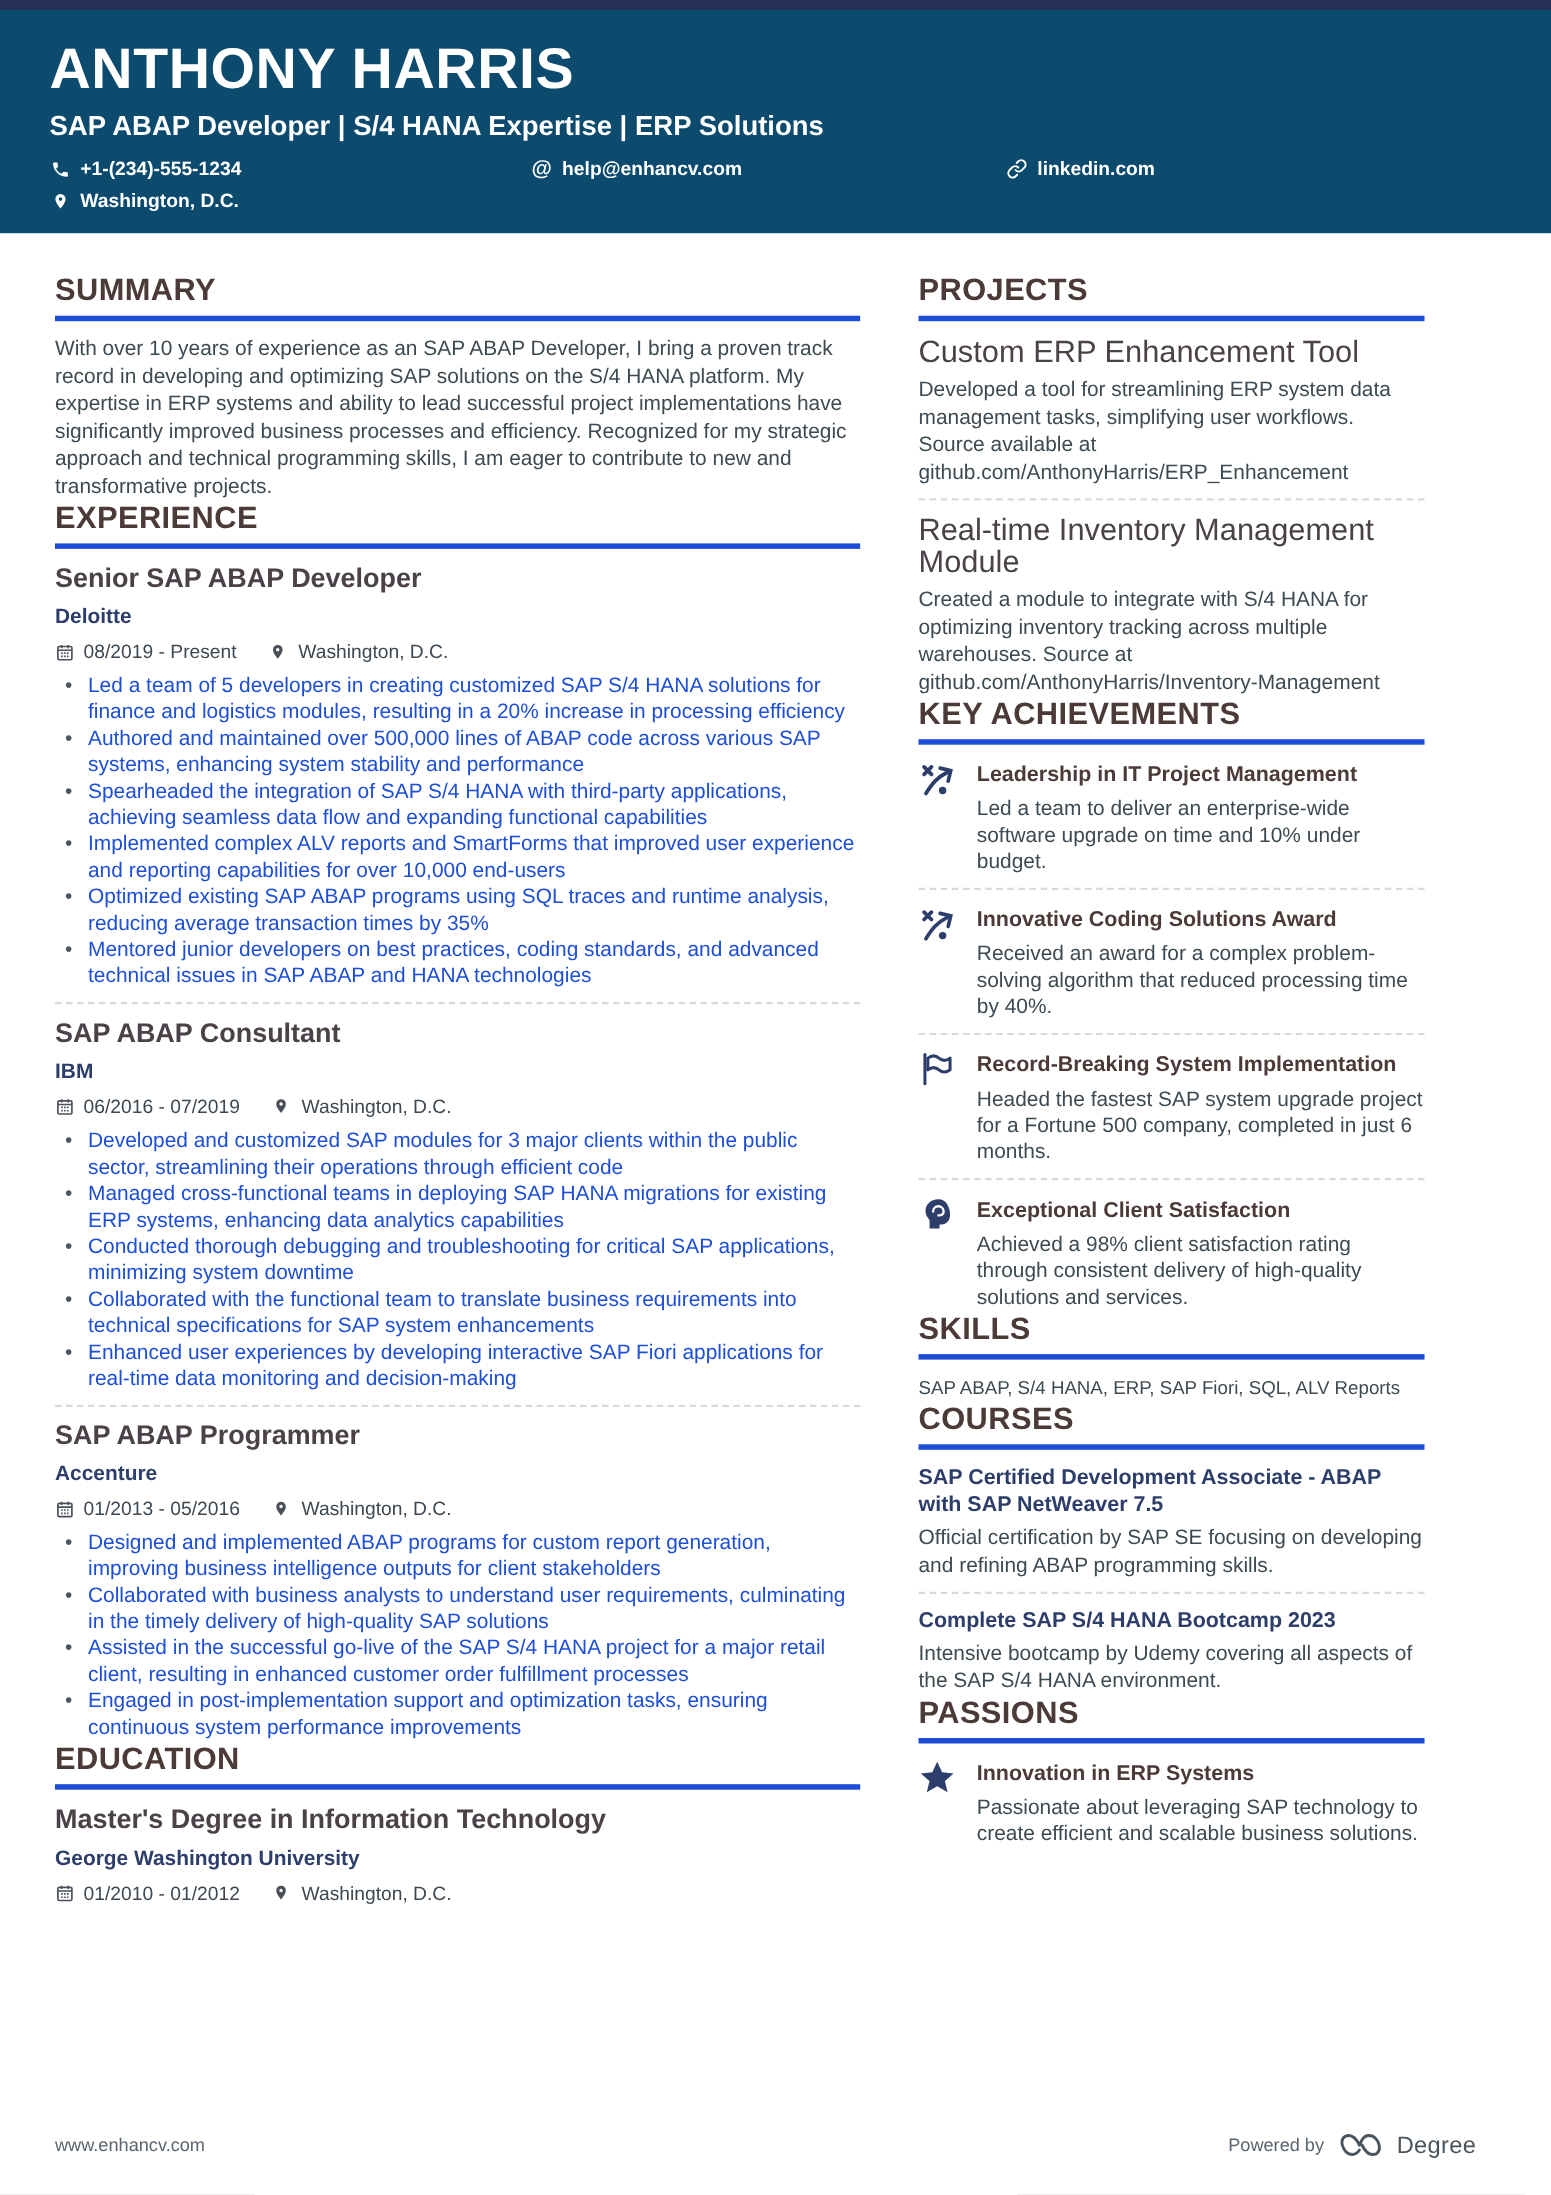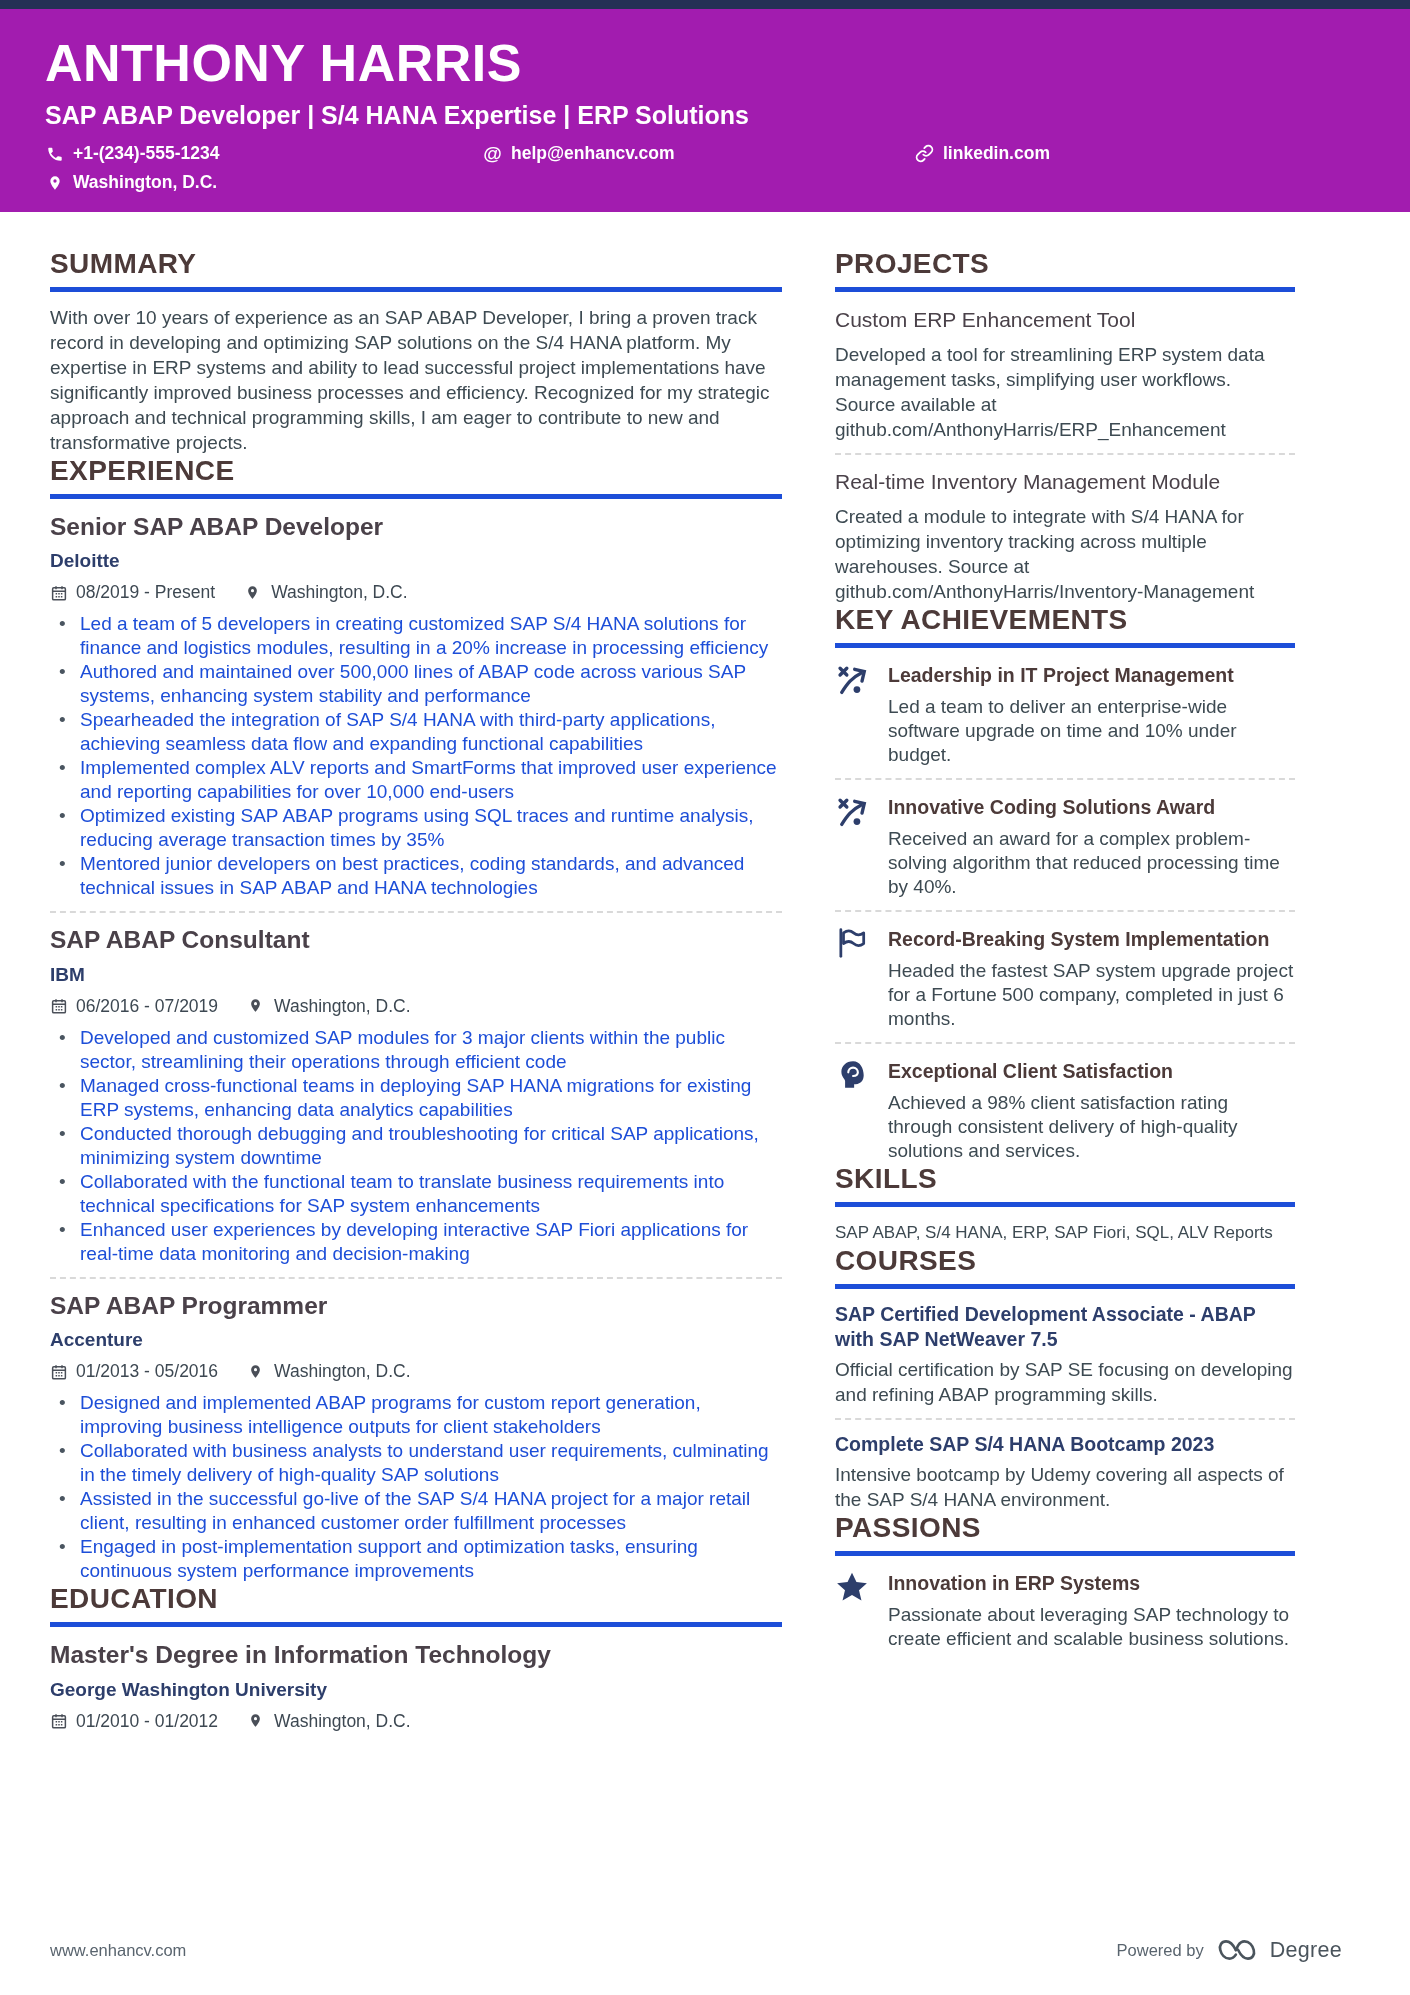--- a/index.html
+++ b/index.html
@@ -4,21 +4,21 @@
 <style>
   * { box-sizing: border-box; }
   html, body { margin: 0; padding: 0; background: #e8e8e8; }
   .page {
     width: 1410px; height: 1995px; background: #ffffff; position: relative;
     overflow: hidden; font-family: "Liberation Sans", sans-serif; margin: 0 auto;
   }
 
   
   .hdr {
-    height: 212px; background: #a21caf; border-top: 9px solid #243055;
+    height: 212px; background: #0c4a6e; border-top: 9px solid #243055;
     color: #fff; padding: 28px 45px 0 45px;
   }
   .hdr-name {
     font-size: 52px; font-weight: bold; letter-spacing: 0.5px; line-height: 1.02; margin: 0;
   }
   .hdr-headline { font-size: 25px; font-weight: bold; margin-top: 11px; }
   .hdr-contact { display: flex; margin-top: 13px; font-size: 17.5px; font-weight: bold; align-items: center; }
   .hdr-contact.row2 { margin-top: 8px; }
   .c-item { display: flex; align-items: center; gap: 9px; }
   .c-item.w1 { width: 438px; }
@@ -47,21 +47,21 @@
   .meta .m-ic { display: inline-flex; width: 18px; height: 18px; margin-right: 8px; color: #4a4f58; flex: none; }
   .meta .m-gap { width: 30px; flex: none; }
   ul.bullets { margin: 9px 0 0 0; padding: 0; list-style: none; }
   ul.bullets li {
     position: relative; padding-left: 30px; font-size: 19px; line-height: 24px; color: #1d4ed8;
   }
   ul.bullets li::before { content: "•"; position: absolute; left: 9px; top: 0; color: #4a5560; }
   .dsep { border-top: 2px dashed #d9d9d9; height: 0; margin: 11px 0 12px 0; }
 
   
-  .proj-title { font-size: 21px; font-weight: 400; color: #4a4149; margin: 0; line-height: 29px; }
+  .proj-title { font-size: 28px; font-weight: 400; color: #4a4149; margin: 0; line-height: 29px; }
   .proj-desc { margin-top: 8px; }
 
   .ach { display: flex; gap: 15px; margin-top: 13px; }
   .ach-ic { width: 38px; flex: none; color: #2d3e6b; padding-top: 1px; }
   .ach-ic svg { display: block; }
   .ach-title { font-size: 19.5px; font-weight: bold; color: #4c3a39; margin-top: 3px; }
   .ach-text { font-size: 19px; line-height: 24px; color: #3d4a52; margin-top: 8px; }
 
   .course-title { font-size: 19.5px; font-weight: bold; color: #2d3e6b; line-height: 25px; margin: 0; }
   .course-desc { font-size: 19px; line-height: 25px; color: #3d4a52; margin: 5px 0 0 0; }

